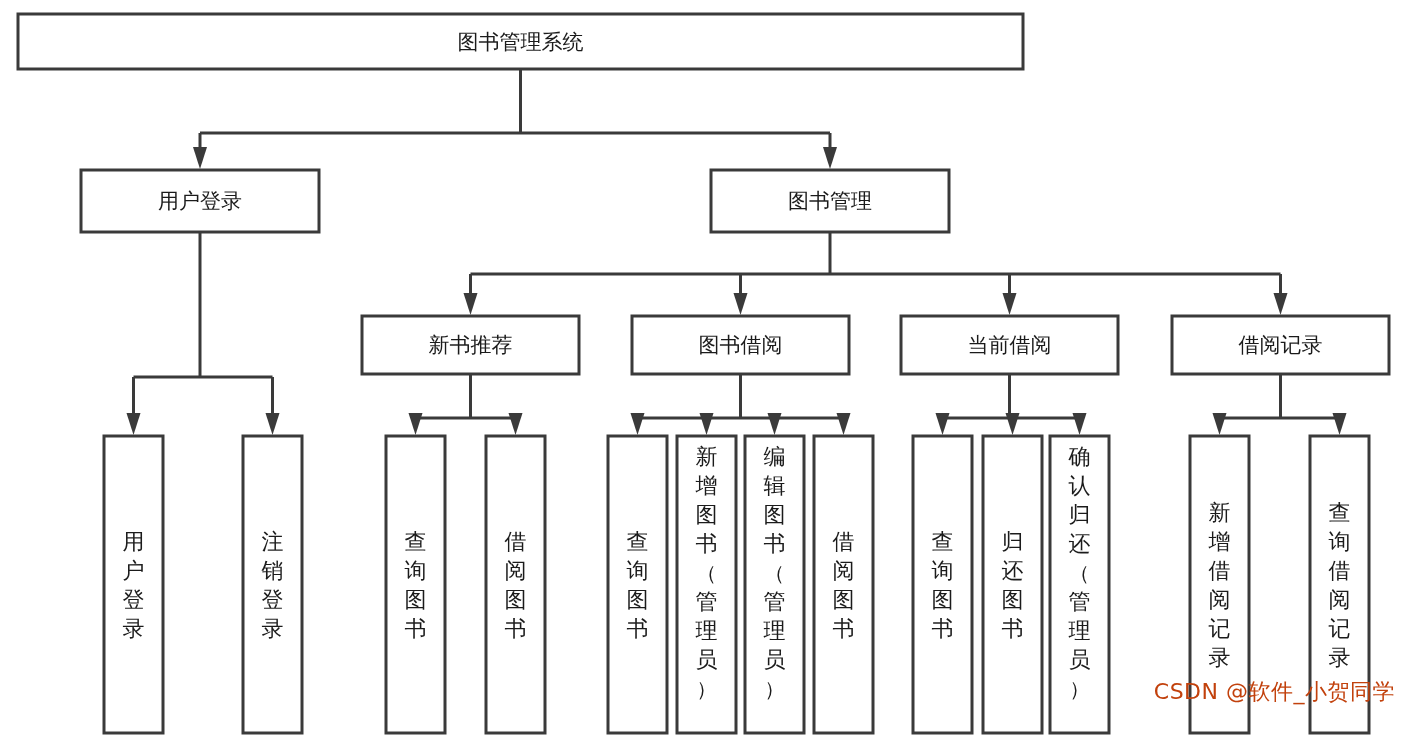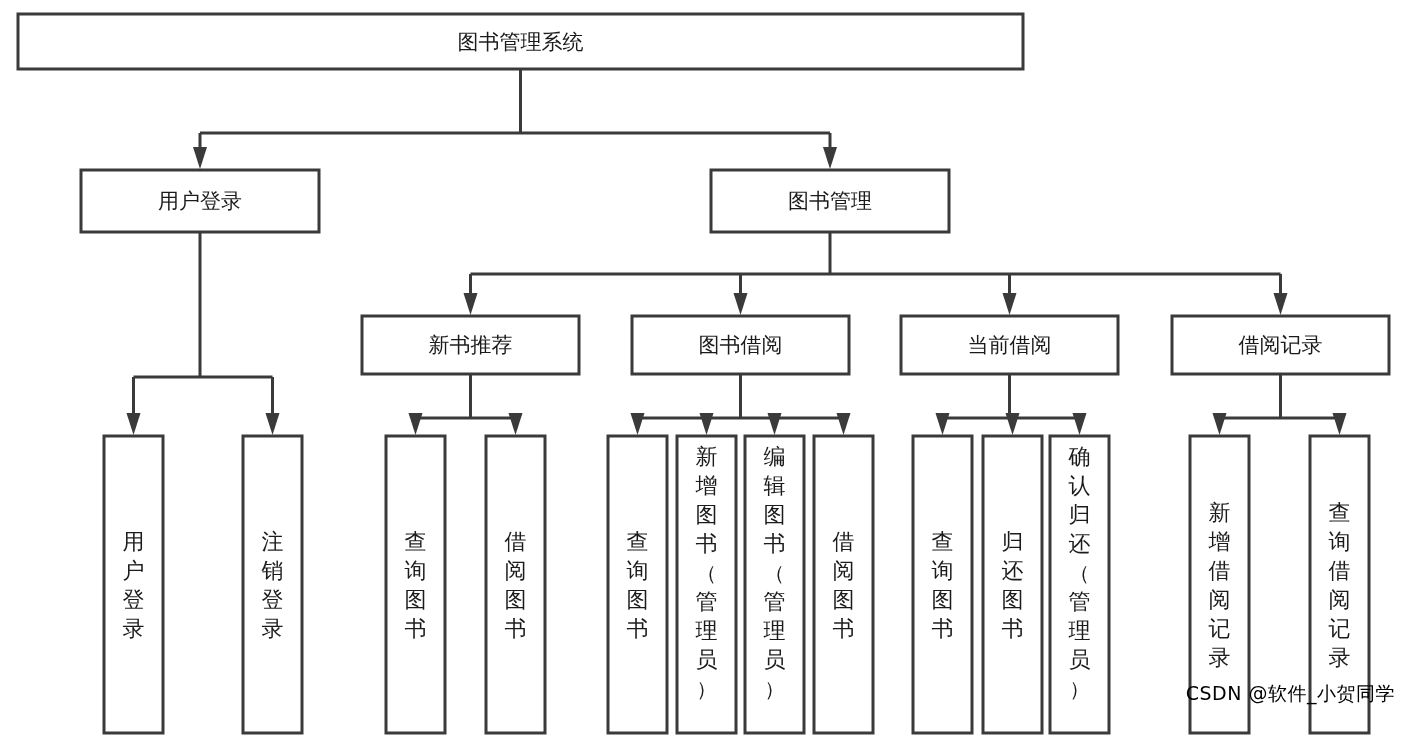--- a/index.html
+++ b/index.html
@@ -52,22 +52,22 @@
   }
   .arrow-head {
     fill: #3a3a3a;
     stroke: none;
   }
   .watermark {
     position: absolute;
     right: 10px;
     bottom: 6px;
     font-family: "DejaVu Sans", "Liberation Sans", sans-serif;
-    font-size: 19px;
-    color: #000000;
+    font-size: 22px;
+    color: #c2410c;
     white-space: nowrap;
     letter-spacing: 0.5px;
   }
 </style>
 </head>
 <body>
 
 <div id="diagram-root">
 
   <svg id="flow" viewBox="0 0 1405 747">

